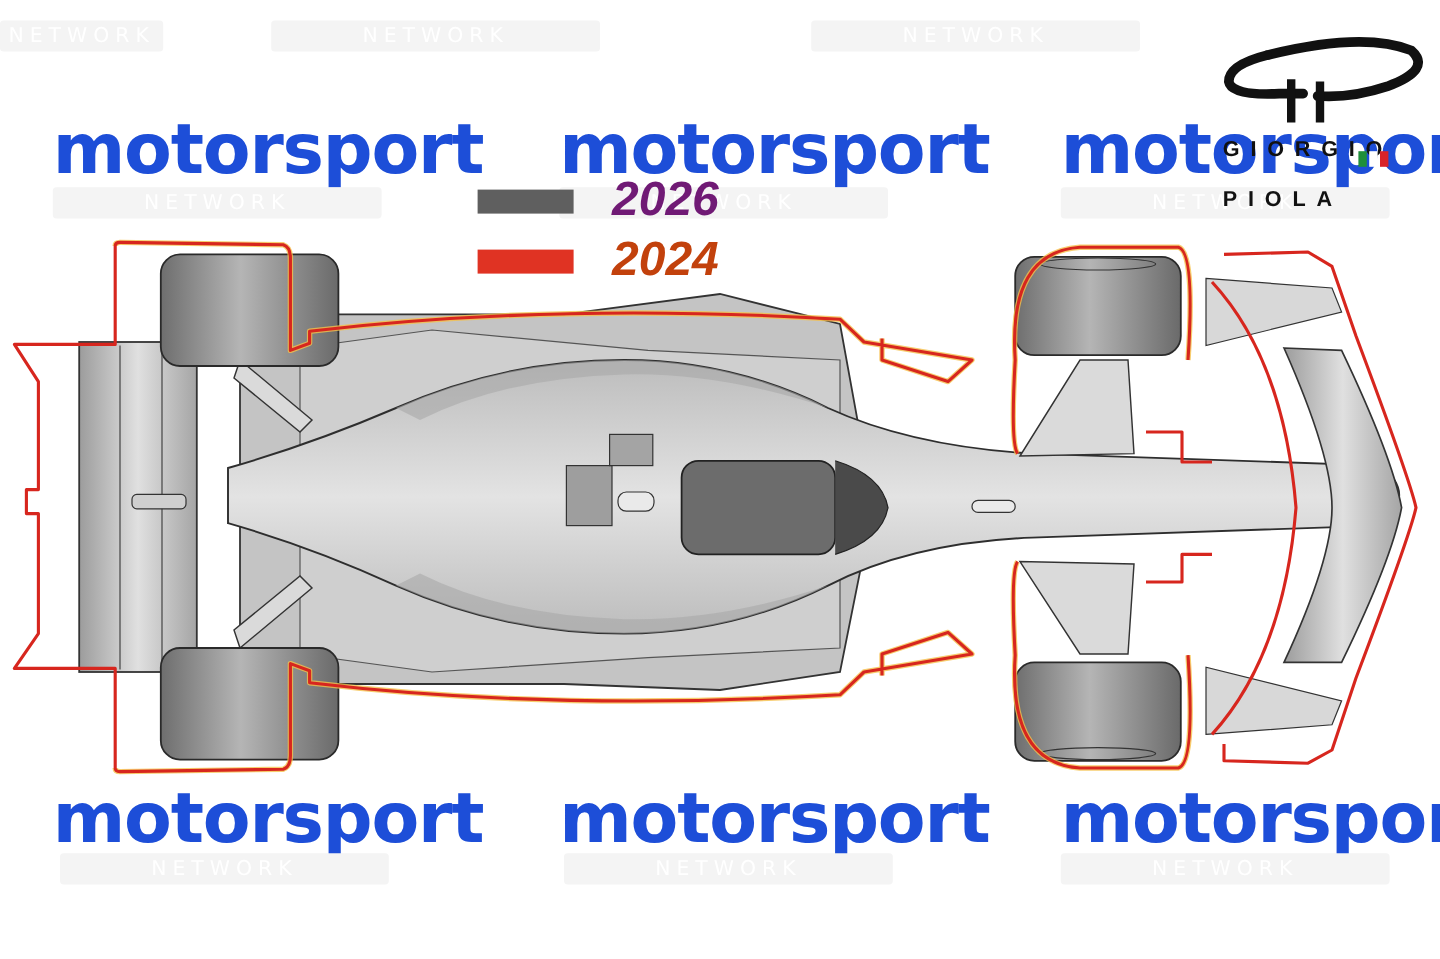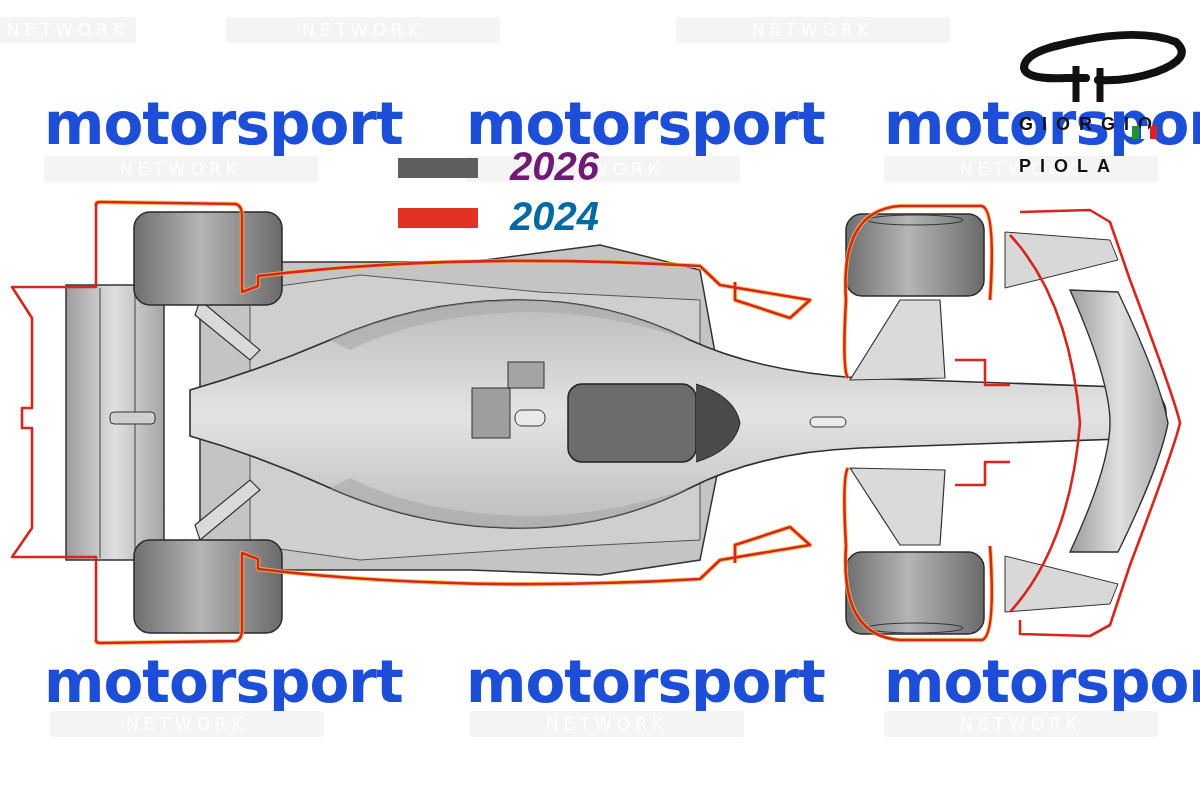--- a/index.html
+++ b/index.html
@@ -137,21 +137,21 @@
   </g>
 </svg>
 
 <div class="legend">
   <div class="leg-row">
     <div class="leg-swatch" style="top:12px;background:#5f5f5f;"></div>
     <div class="leg-label" style="top:0;color:#701a75;">2026</div>
   </div>
   <div class="leg-row">
     <div class="leg-swatch" style="top:0;background:#e03323;"></div>
-    <div class="leg-label" style="top:-12px;color:#0369a1;">2024</div>
+    <div class="leg-label" style="top:-12px;color:#c2410c;">2024</div>
   </div>
 </div>
 
 <svg class="logo" viewBox="0 0 170 120">
   <path d="M40 18 Q120 -2 160 14 Q178 30 140 44 Q110 54 82 52" fill="none" stroke="#111" stroke-width="8" stroke-linecap="round"></path>
   <path d="M40 18 Q8 26 8 40 Q10 52 50 50 L70 50" fill="none" stroke="#111" stroke-width="8" stroke-linecap="round"></path>
   <line x1="60" y1="38" x2="60" y2="74" stroke="#111" stroke-width="7"></line>
   <line x1="84" y1="40" x2="84" y2="74" stroke="#111" stroke-width="7"></line>
 </svg>
 <div class="logo-text" style="top:98px;">GIORGIO</div>

